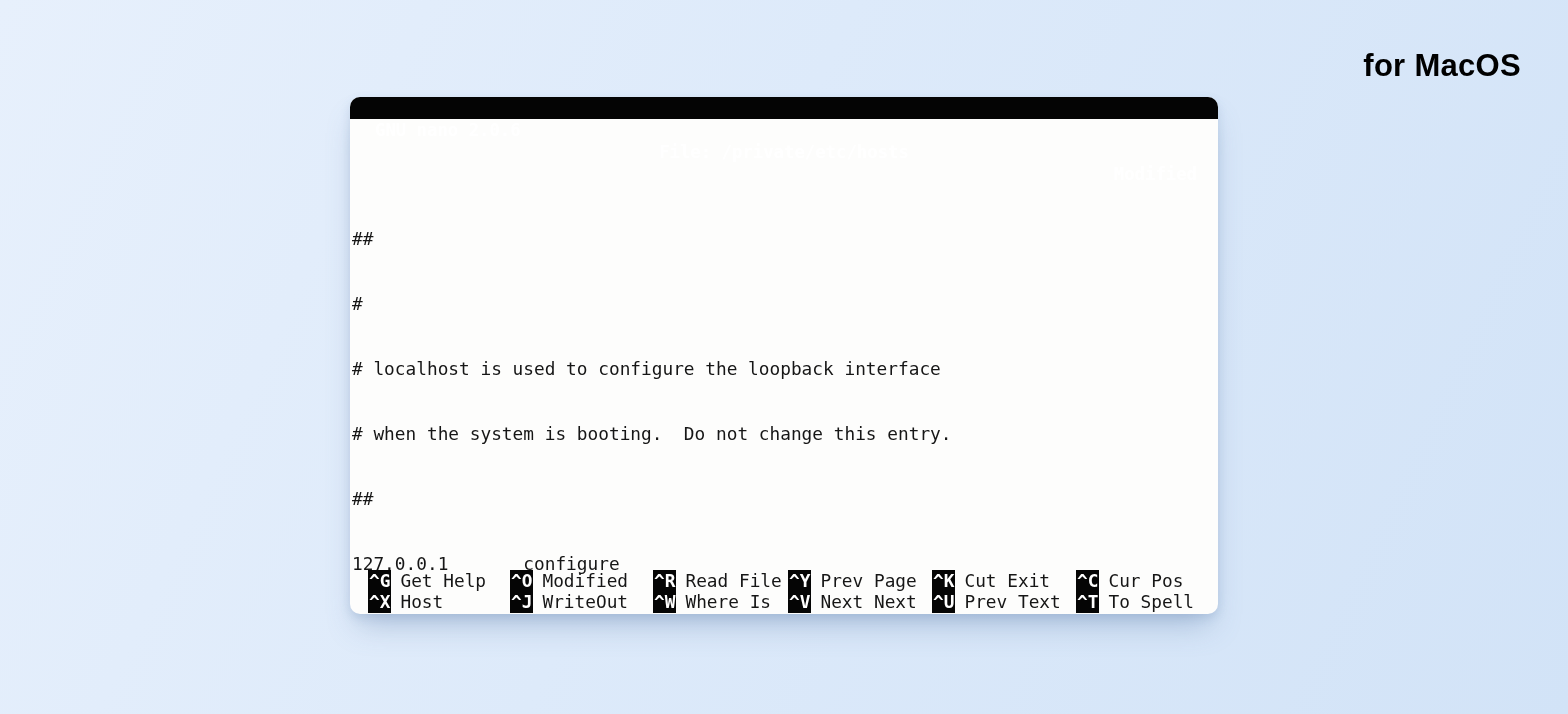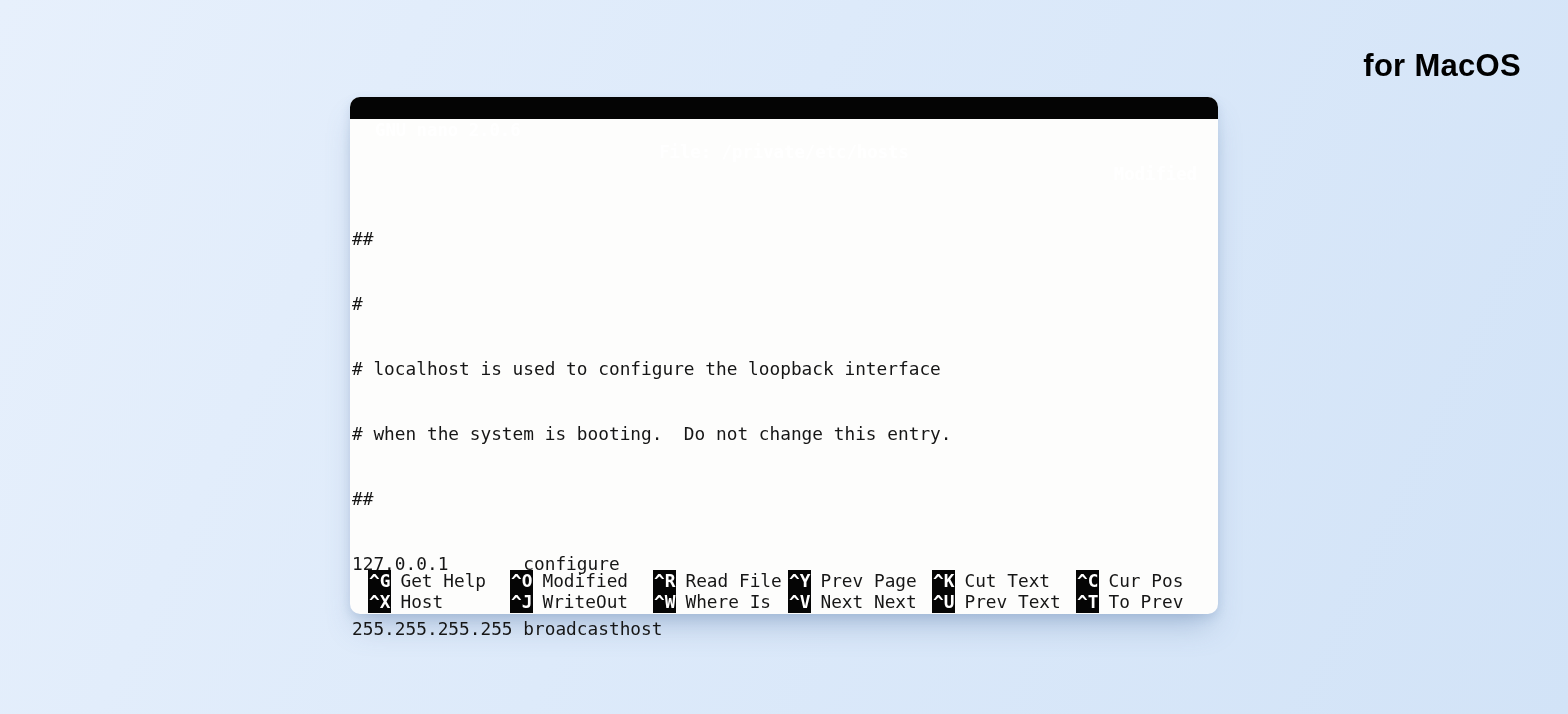--- a/index.html
+++ b/index.html
@@ -67,38 +67,37 @@
   </div>
 
   <div class="editor">
     <div class="line"><span></span></div>
     <div class="line"><span>##</span></div>
     <div class="line"><span>#</span></div>
     <div class="line"><span># localhost is used to configure the loopback interface</span></div>
     <div class="line"><span># when the system is booting.  Do not change this entry.</span></div>
     <div class="line"><span>##</span></div>
     <div class="line"><span>127.0.0.1       configure</span></div>
-    <div class="line"><span>255.255.255.255 broadcasthost</span></div>
     
     
     
   </div>
 
   <div class="menu">
     <div class="menu-row">
       <div class="mi"><span class="key">^G</span><span class="label">Get Help</span></div>
       <div class="mi"><span class="key">^O</span><span class="label">Modified</span></div>
       <div class="mi"><span class="key">^R</span><span class="label">Read File</span></div>
       <div class="mi"><span class="key">^Y</span><span class="label">Prev Page</span></div>
-      <div class="mi"><span class="key">^K</span><span class="label">Cut Text</span></div>
+      <div class="mi"><span class="key">^K</span><span class="label">Cut Exit</span></div>
       <div class="mi"><span class="key">^C</span><span class="label">Cur Pos</span></div>
     </div>
     <div class="menu-row">
       <div class="mi"><span class="key">^X</span><span class="label">Host</span></div>
       <div class="mi"><span class="key">^J</span><span class="label">WriteOut</span></div>
       <div class="mi"><span class="key">^W</span><span class="label">Where Is</span></div>
       <div class="mi"><span class="key">^V</span><span class="label">Next Next</span></div>
       <div class="mi"><span class="key">^U</span><span class="label">Prev Text</span></div>
-      <div class="mi"><span class="key">^T</span><span class="label">To Prev</span></div>
+      <div class="mi"><span class="key">^T</span><span class="label">To Spell</span></div>
     </div>
   </div>
 
 </div>
 
 </body></html>

